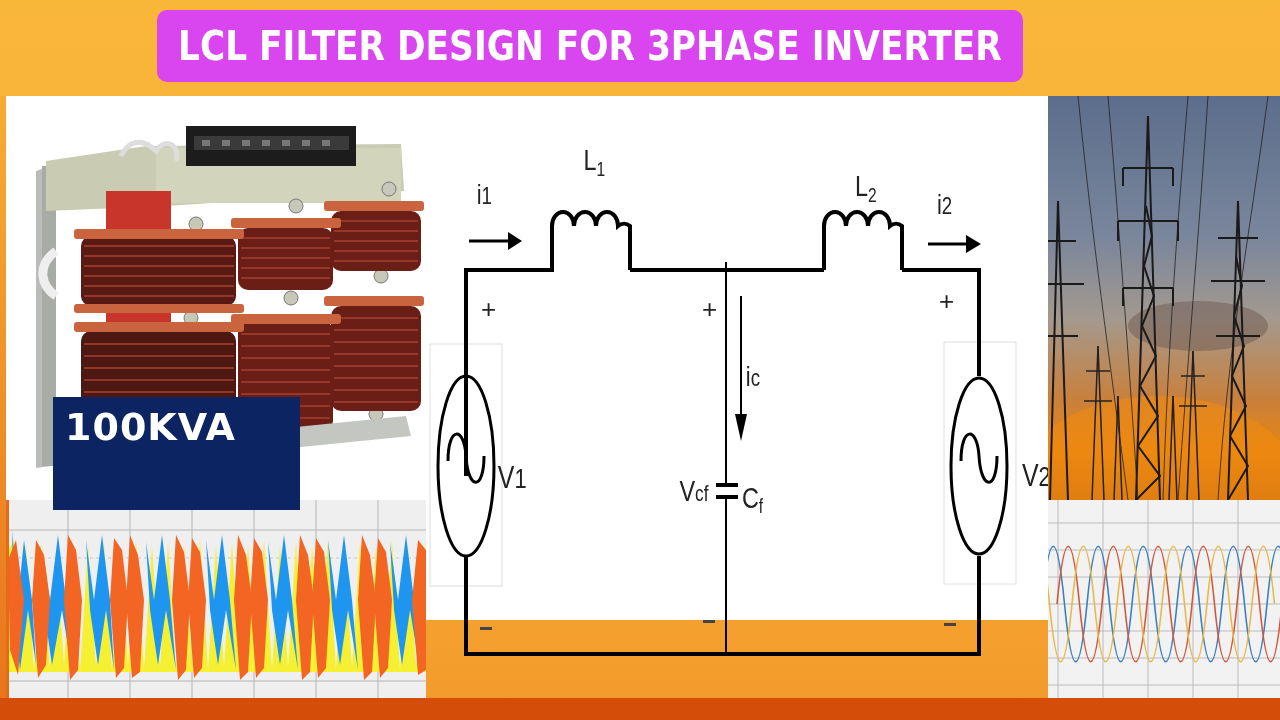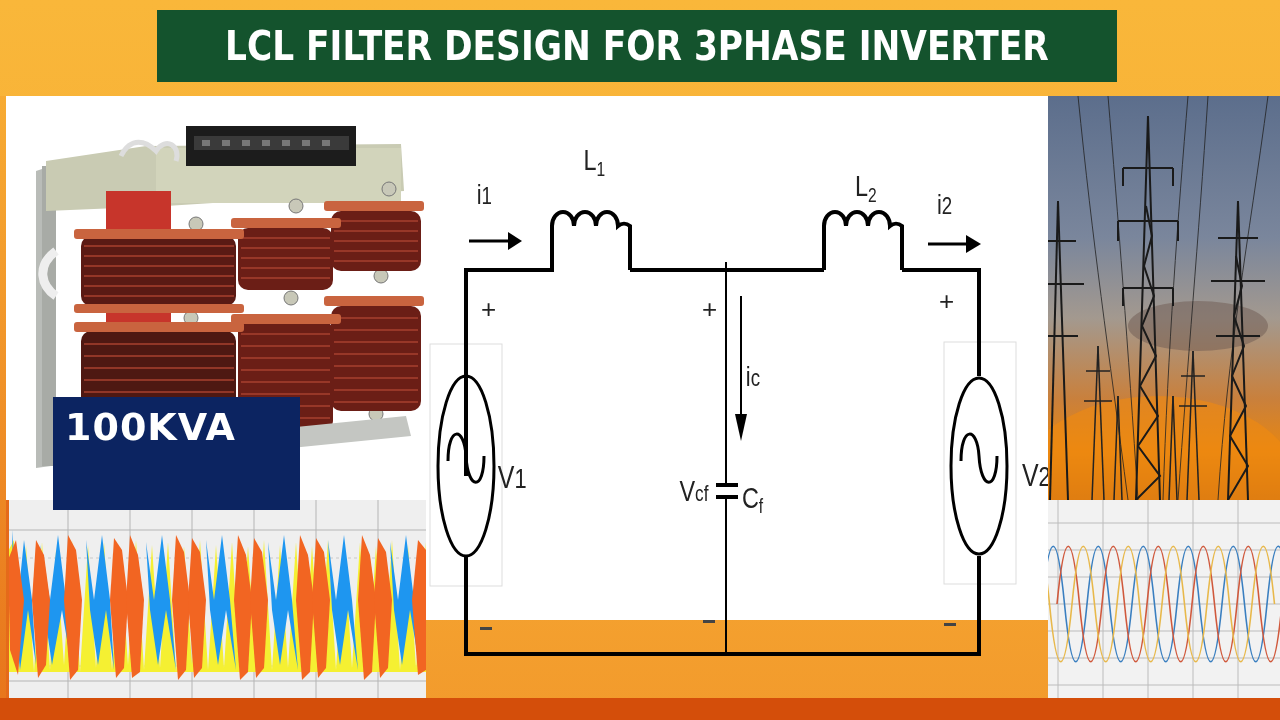--- a/index.html
+++ b/index.html
@@ -11,23 +11,23 @@
   }
   .bottom-bar {
     position:absolute; left:0; top:698px; width:1280px; height:22px;
     background:#d44e0a;
   }
   .left-edge-stripe {
     position:absolute; left:0; top:96px; width:6px; height:602px;
     background: linear-gradient(180deg, #f7ab33 0%, #e8761c 100%);
   }
   .title-box {
-    position:absolute; left:157px; top:10px; width:960px; height:72px;
-    background:#14532d;
-    display:flex; align-items:center; justify-content:center;
+    position:absolute; left:157px; top:10px; width:866px; height:72px;
+    background:#d946ef;
+    display:flex; align-items:center; justify-content:center;border-radius:10px;
   }
   .title-text {
     color:#ffffff; font-family:"DejaVu Sans", sans-serif; font-weight:bold;
     font-size:40px; letter-spacing:0px; transform:scaleX(0.86);
     white-space:nowrap;
   }
   
   .product-panel {
     position:absolute; left:6px; top:96px; width:420px; height:404px;
     background:#ffffff; overflow:hidden;

